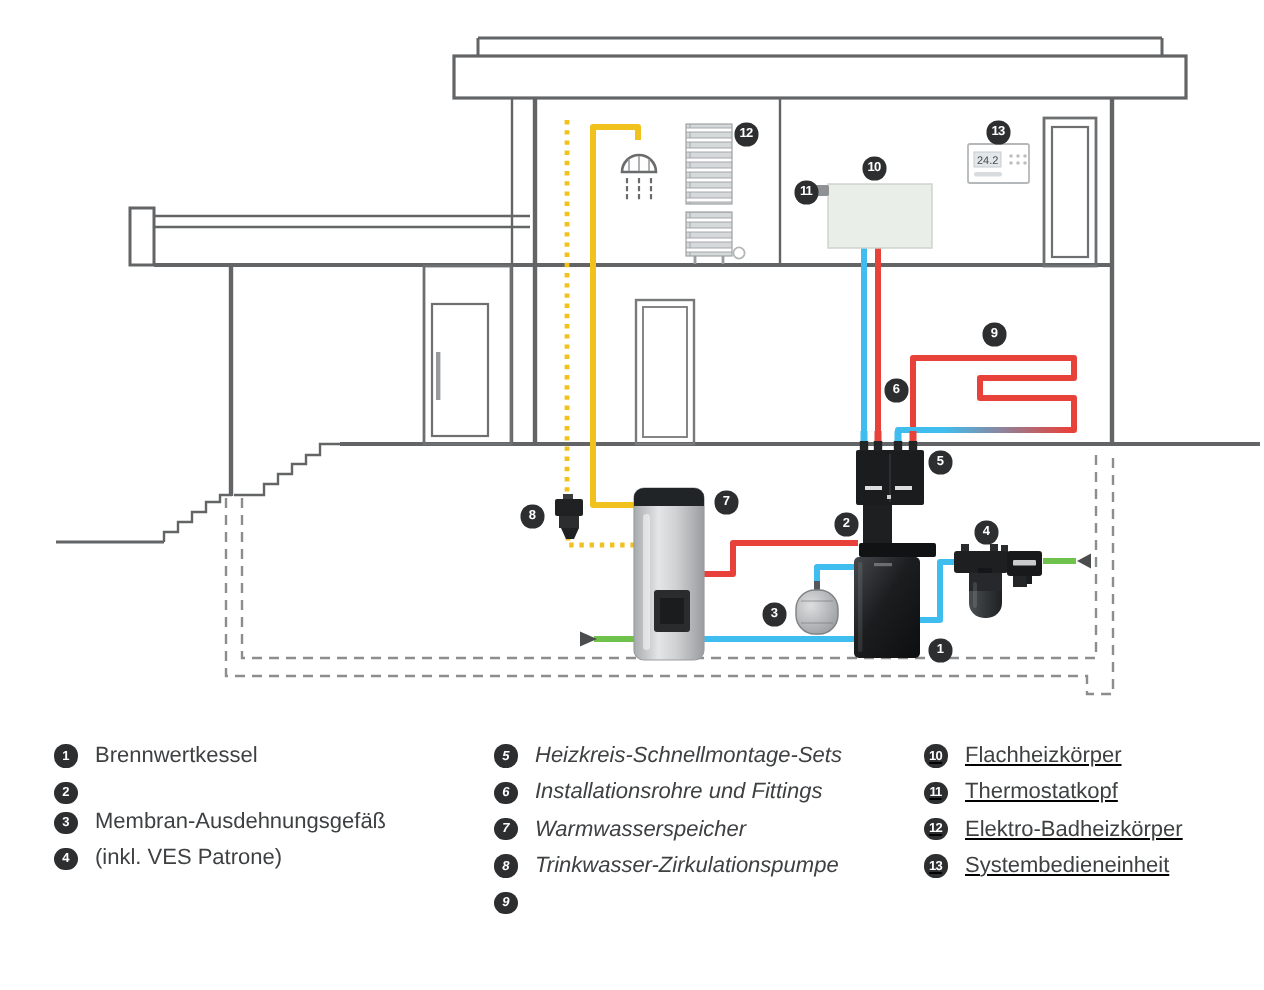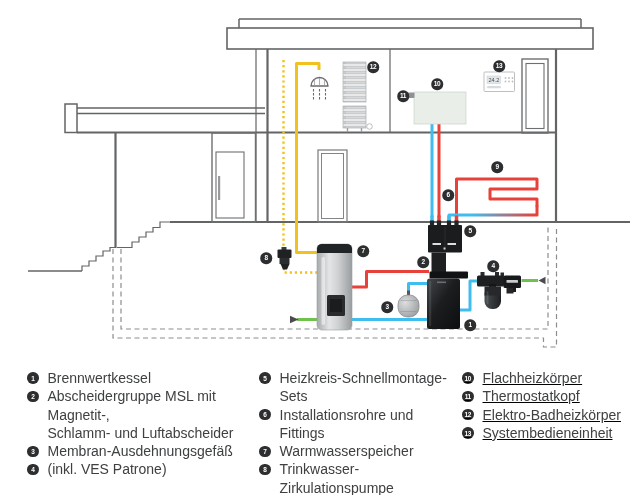--- a/index.html
+++ b/index.html
@@ -6,27 +6,27 @@
   .stage{position:relative;width:632px;height:495px;background:#ffffff;overflow:hidden;
          font-family:"Liberation Sans",sans-serif;}
   .diagram{position:absolute;left:0;top:0;width:632px;height:360px;}
   .diagram svg{position:absolute;left:0;top:0;}
   .badge{position:absolute;width:11.5px;height:11.5px;border-radius:50%;background:#2c2e30;color:#fff;
          font-size:6.5px;font-weight:bold;letter-spacing:-0.4px;display:flex;align-items:center;
          justify-content:center;transform:translate(-50%,-50%);}
   .legend{position:absolute;left:0;top:369px;width:632px;}
   .legend-col{position:absolute;top:0;}
   .legend-col[data-col="0"]{left:27px;width:230px;}
-  .legend-col[data-col="1"]{left:259px;width:200px;}
+  .legend-col[data-col="1"]{left:247px;width:200px;font-style:italic;}
   .legend-col[data-col="2"]{left:462px;width:165px;text-decoration:underline;}
   .legend-item{display:flex;gap:9px;align-items:flex-start;}
   .legend-badge{flex:0 0 auto;width:11.5px;height:11.5px;border-radius:50%;background:#2c2e30;color:#fff;
          font-size:6.5px;font-weight:bold;letter-spacing:-0.4px;display:flex;align-items:center;
          justify-content:center;margin-top:3.4px;}
-  .legend-text{font-size:14px;line-height:18.3px;color:#3e4042;}
+  .legend-text{font-size:11px;line-height:18.3px;color:#3e4042;}
 </style>
 </head>
 <body>
 
 <div class="stage">
   <div class="diagram">
     <svg width="632" height="360" viewBox="0 0 632 360">
       <defs>
         <linearGradient id="tankG" x1="0" y1="0" x2="1" y2="0">
           <stop offset="0" stop-color="#a8abad"></stop>
@@ -238,24 +238,20 @@
   <div class="legend">
     <div class="legend-col" data-col="0">
         <div class="legend-item">
           <span class="legend-badge">1</span>
           <div class="legend-text">
             <div>Brennwertkessel</div>
           </div>
         </div>
         <div class="legend-item">
           <span class="legend-badge">2</span>
-          <div class="legend-text">
-            <div>Abscheidergruppe MSL mit Magnetit-,</div>
-            <div>Schlamm- und Luftabscheider</div>
-          </div>
         </div>
         <div class="legend-item">
           <span class="legend-badge">3</span>
           <div class="legend-text">
             <div>Membran-Ausdehnungsgefäß</div>
           </div>
         </div>
         <div class="legend-item">
           <span class="legend-badge">4</span>
           <div class="legend-text">

